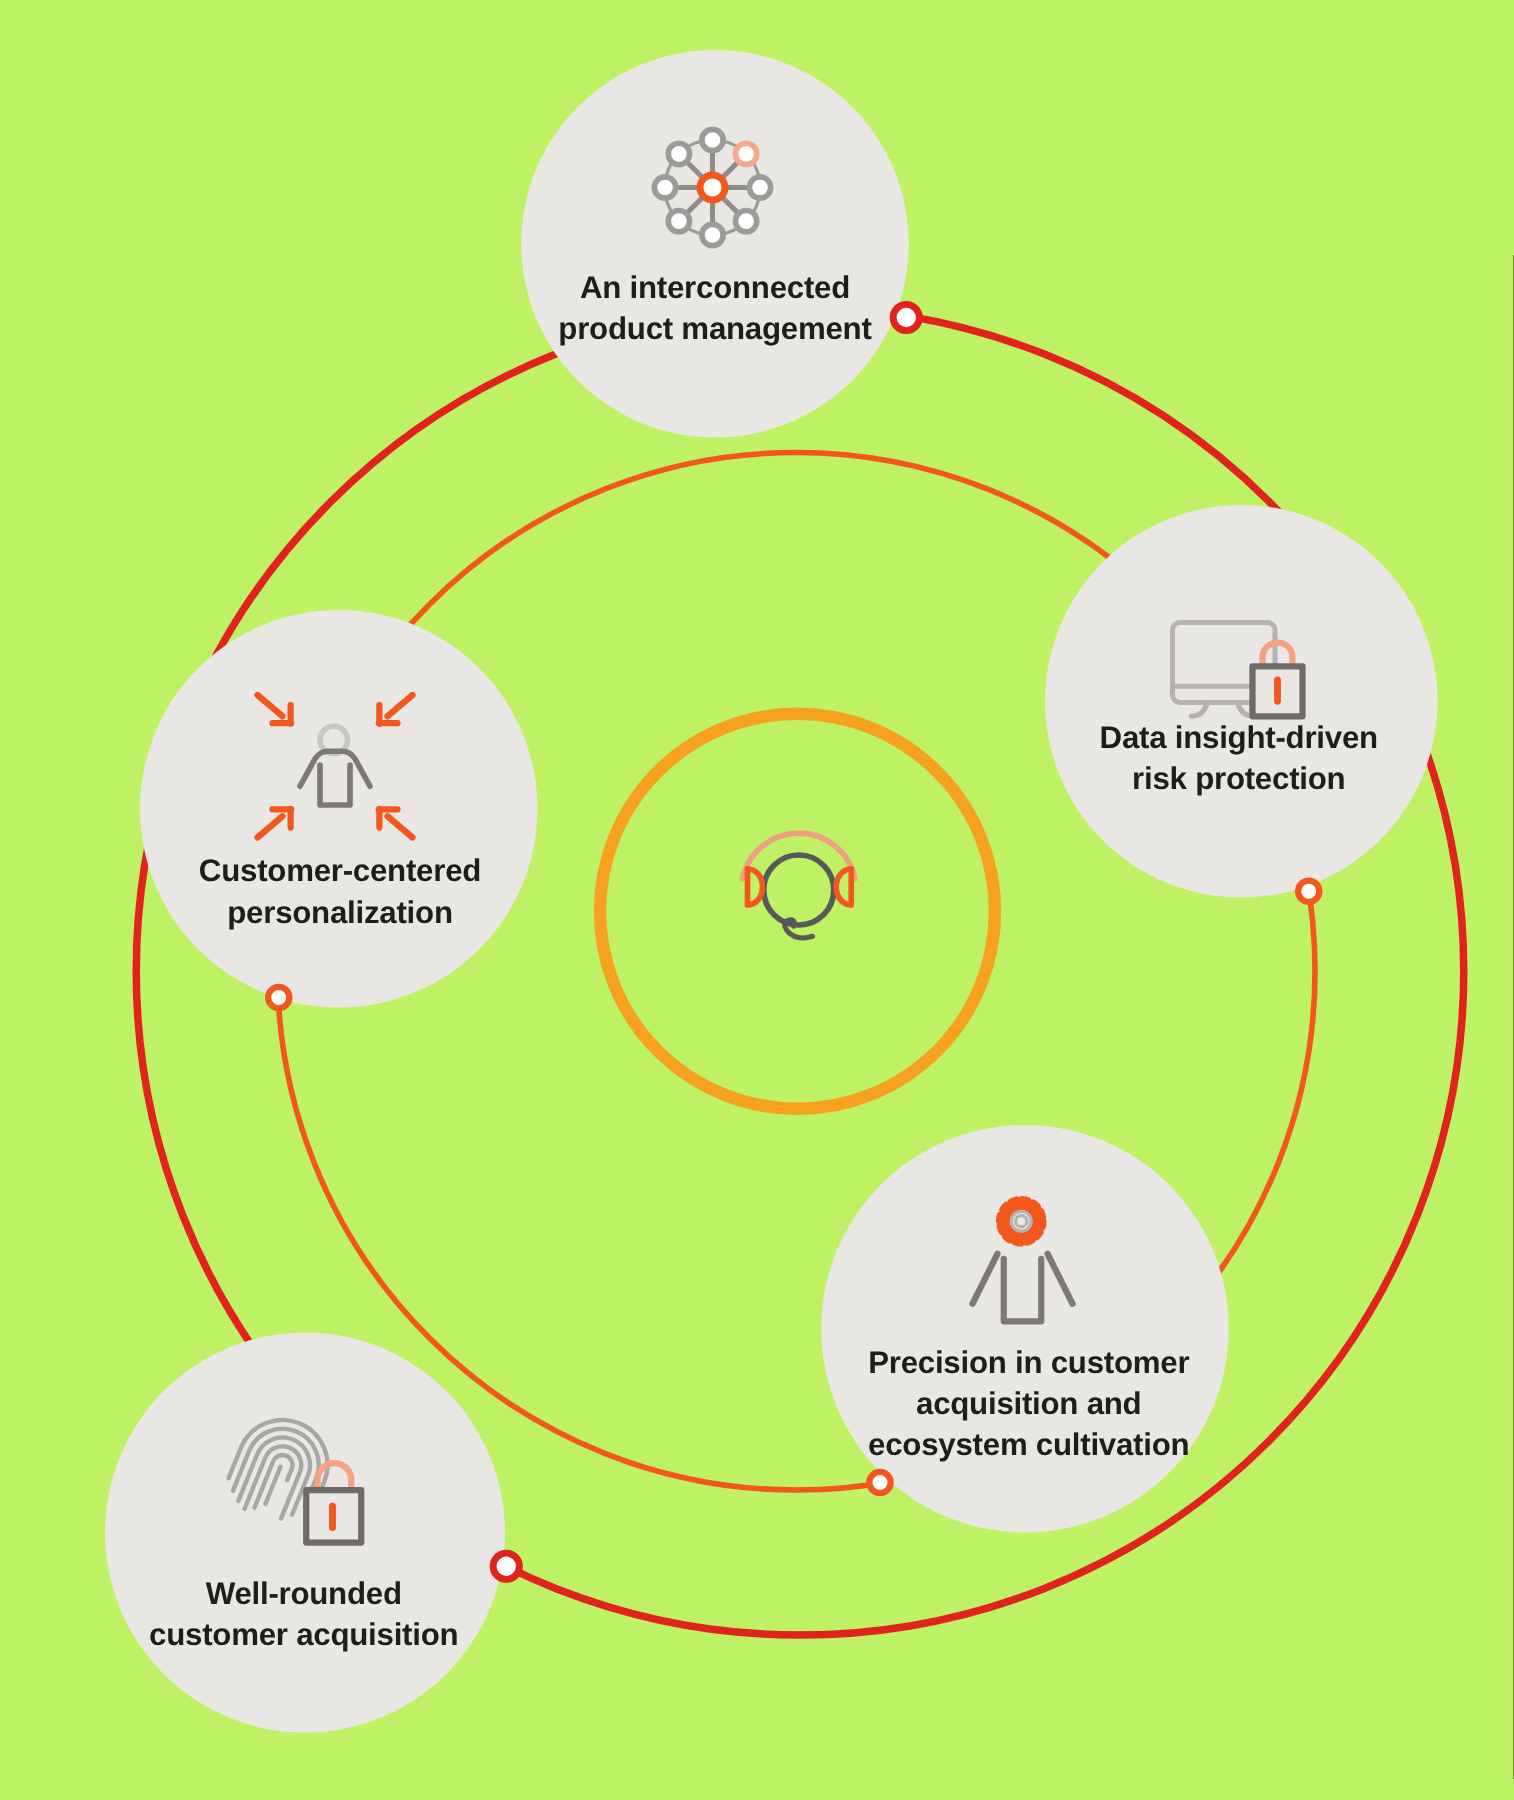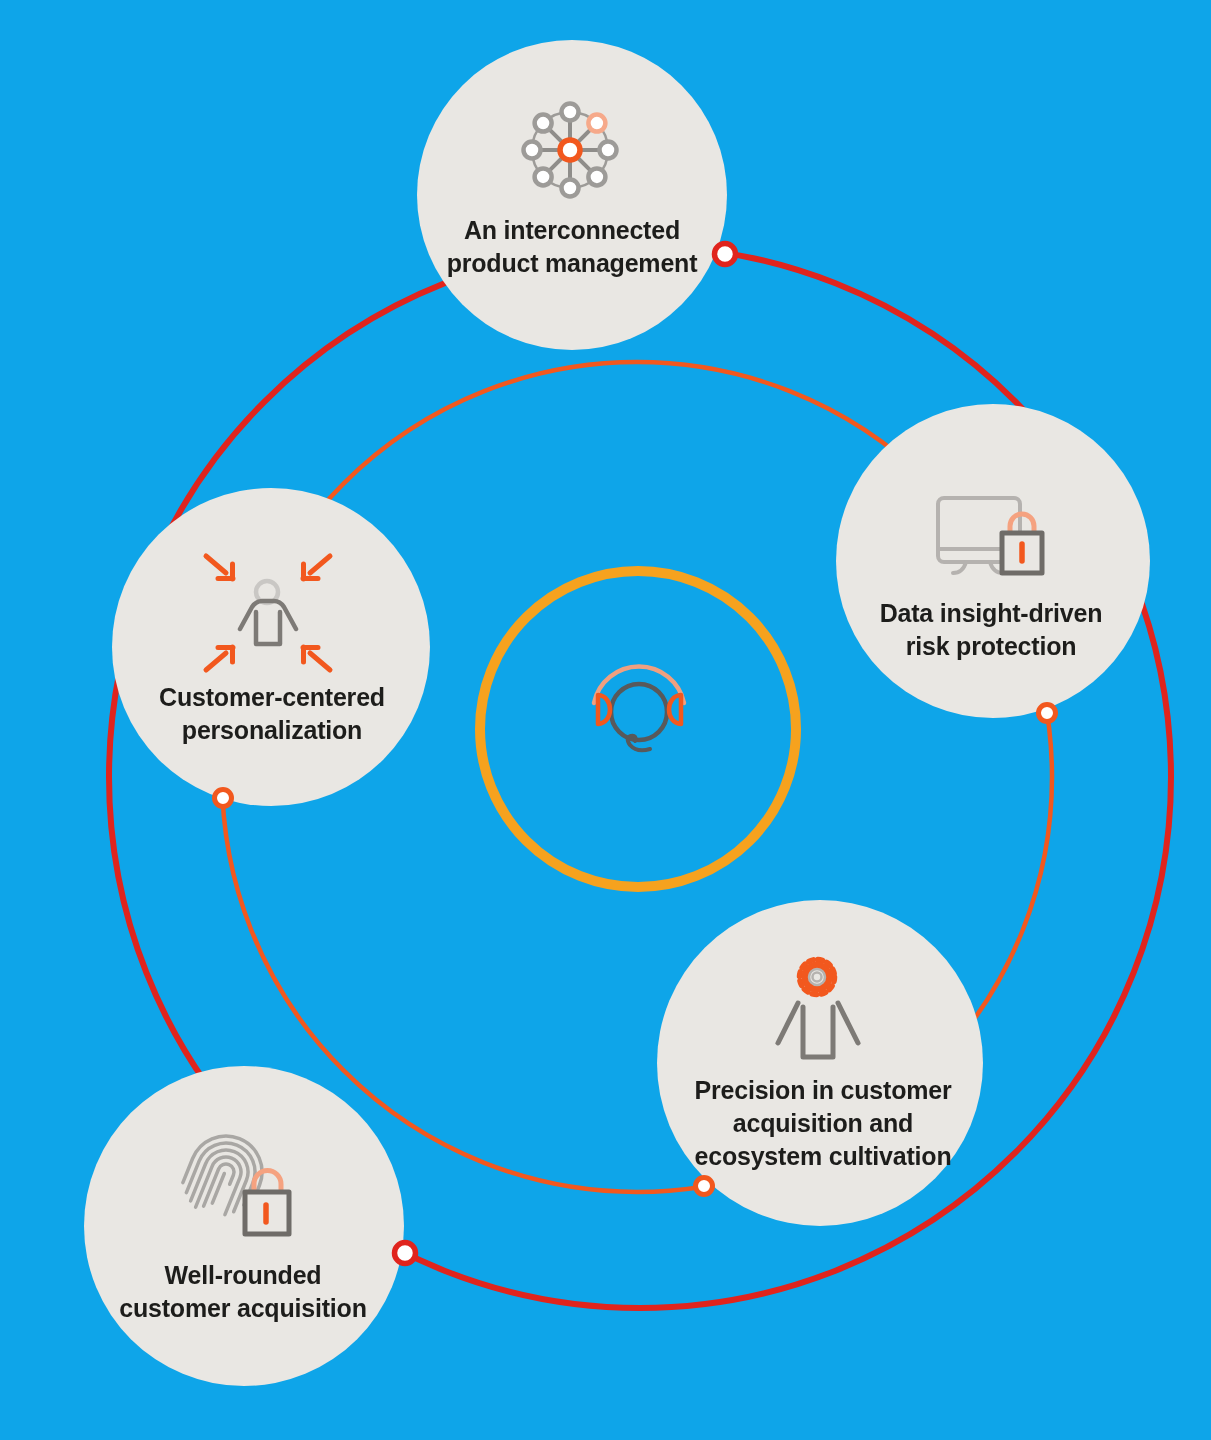--- a/index.html
+++ b/index.html
@@ -1,19 +1,19 @@
 <!DOCTYPE html>
 <html><head>
 <meta charset="utf-8">
 <style>
   html,body{margin:0;padding:0;background:#000;}
   .stage{
     position:relative;
     width:1211px;height:1440px;
-    background:#0ea5e9;
+    background:#bef264;
     overflow:hidden;
     font-family:"Liberation Sans", sans-serif;
   }
   .stage svg{position:absolute;left:0;top:0;}
   .node-label{
     position:absolute;
     width:360px;
     text-align:center;
     font-weight:bold;
     font-size:25px;
@@ -127,21 +127,21 @@
     <circle cx="1047" cy="713" r="8.5" fill="#ffffff" stroke="#f2581e" stroke-width="5"></circle>
     <circle cx="223" cy="798" r="8.5" fill="#ffffff" stroke="#f2581e" stroke-width="5"></circle>
     <circle cx="704" cy="1186" r="8.5" fill="#ffffff" stroke="#f2581e" stroke-width="5"></circle>
   </svg>
 
   <div class="node-label" style="left:392px;top:214px;">
     <span>An interconnected</span>
     <span>product management</span>
   </div>
 
-  <div class="node-label" style="left:811px;top:597px;">
+  <div class="node-label" style="left:811px;top:574px;">
     <span>Data insight-driven</span>
     <span>risk protection</span>
   </div>
 
   <div class="node-label" style="left:643px;top:1074px;">
     <span>Precision in customer</span>
     <span>acquisition and</span>
     <span>ecosystem cultivation</span>
   </div>
 

